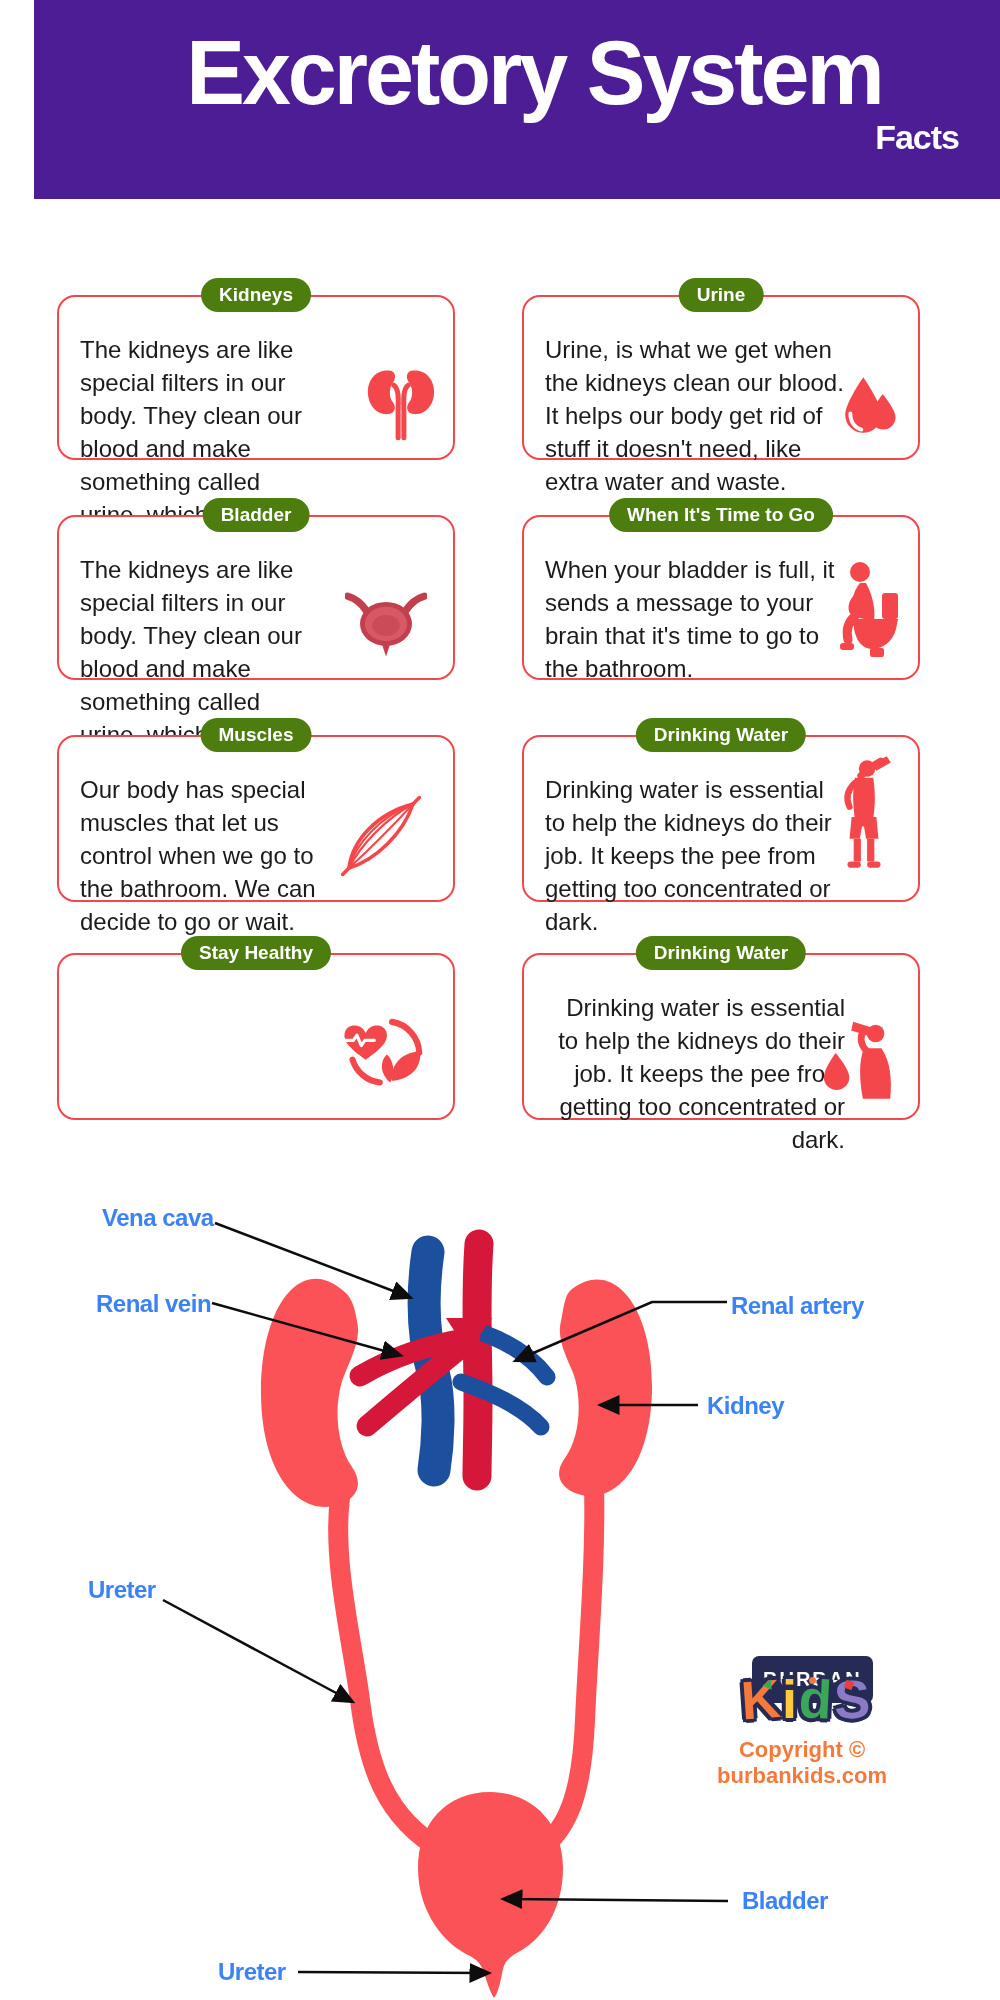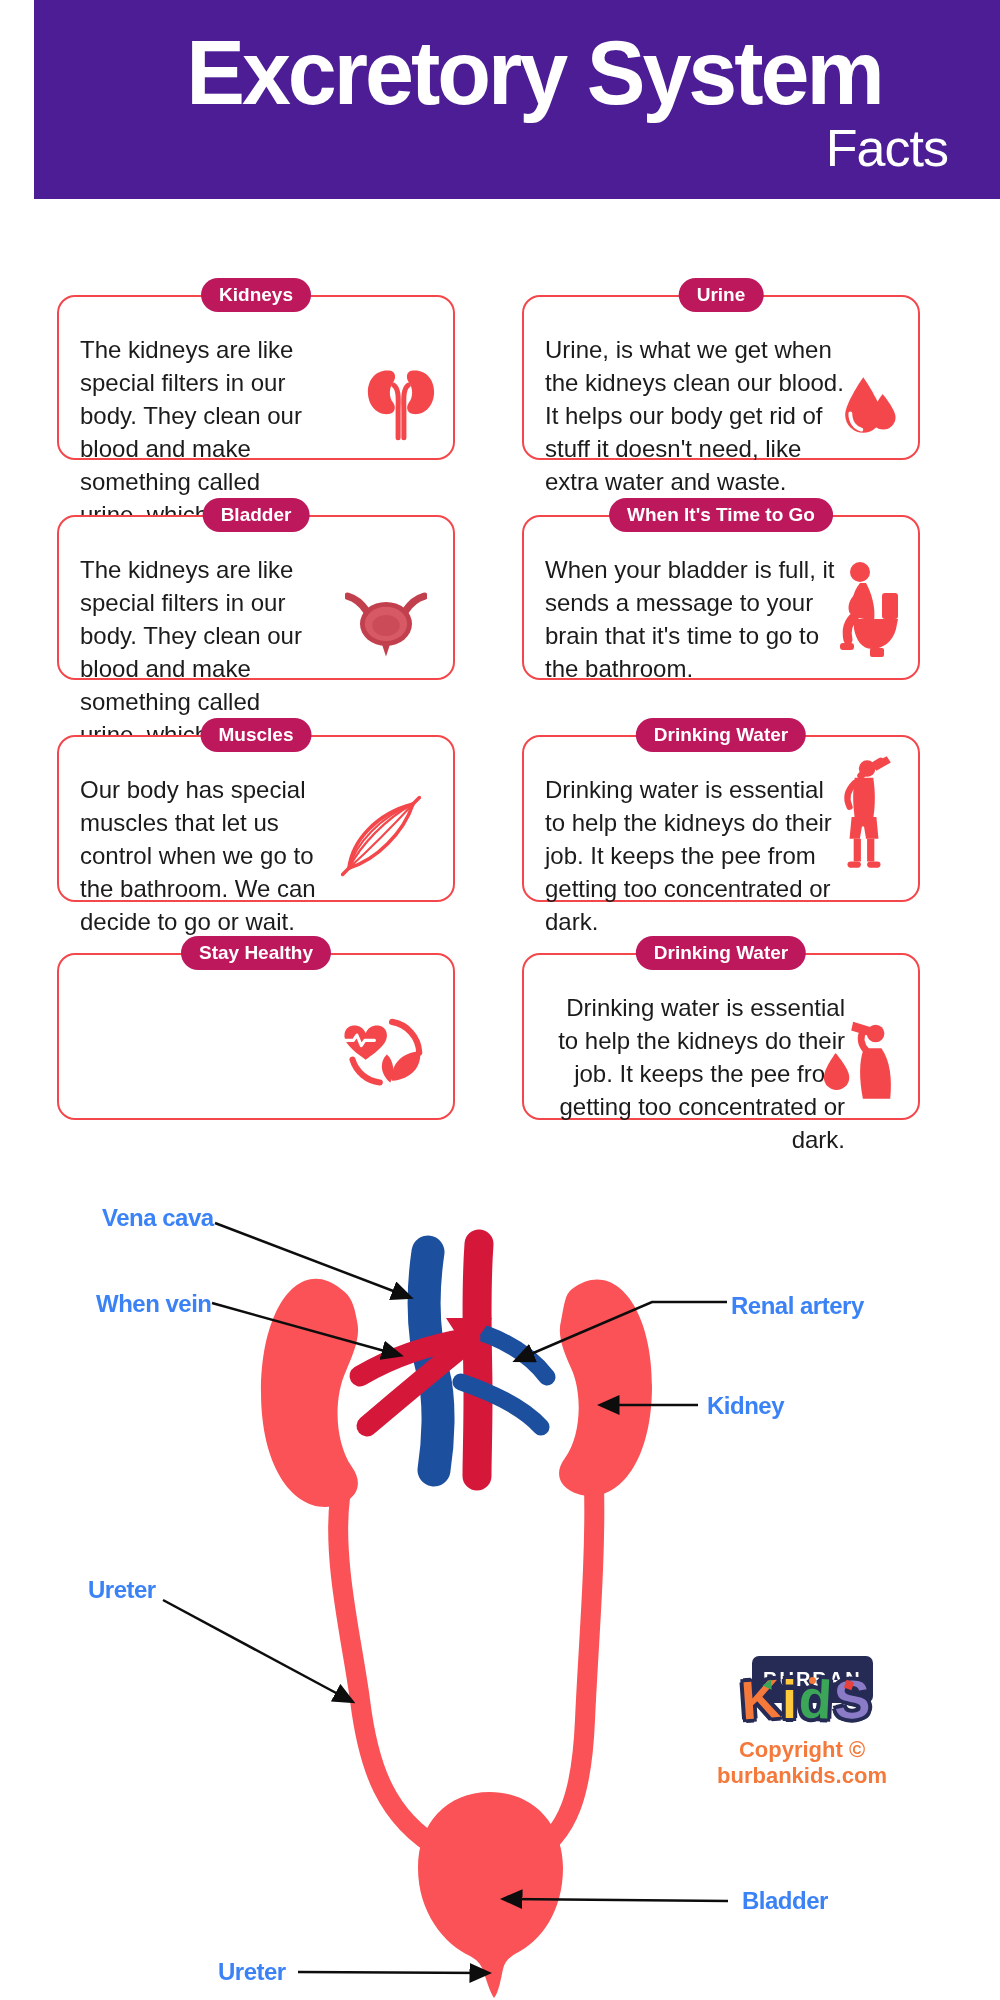--- a/index.html
+++ b/index.html
@@ -8,31 +8,31 @@
     font-family:"Liberation Sans",sans-serif;overflow:hidden;
   }
   
   .header{position:absolute;left:0;top:0;width:1000px;height:199px;background:#4c1d95;margin-left:34px;}
   .header .title{
     position:absolute;left:0;top:22px;width:1000px;text-align:center;
     color:#fff;font-size:88px;font-weight:800;letter-spacing:-3px;
     transform:scaleY(1.04);
   }
   .header .subtitle{
-    position:absolute;right:86px;top:118px;color:#fff;
-    font-size:52px;font-weight:400;letter-spacing:-1px;
+    position:absolute;right:75px;top:118px;color:#fff;
+    font-size:34px;font-weight:700;letter-spacing:-1px;
   }
   
   .card{
     position:absolute;width:398px;background:#fff;
     border:2px solid #F4474B;border-radius:18px;box-sizing:border-box;
   }
   .card .badge{
     position:absolute;top:-19px;left:50%;transform:translateX(-50%);
-    background:#be185d;color:#fff;font-size:19px;font-weight:600;
+    background:#4d7c0f;color:#fff;font-size:19px;font-weight:600;
     padding:6px 18px;border-radius:17px;white-space:nowrap;
   }
   .card .cardtext{
     position:absolute;left:21px;top:36px;
     font-size:24px;line-height:33px;color:#1b1b1b;
   }
   .card .icon{position:absolute;}
   .c-l{left:57px;}
   .c-r{left:522px;}
   .row1{top:295px;height:165px;}
@@ -241,21 +241,21 @@
   <line x1="215" y1="1223" x2="409" y2="1297" stroke="#0d0d0d" stroke-width="2.5" marker-end="url(#ah)"></line>
   <line x1="212" y1="1303" x2="399" y2="1355" stroke="#0d0d0d" stroke-width="2.5" marker-end="url(#ah)"></line>
   <polyline points="727,1302 652,1302 517,1360" stroke="#0d0d0d" stroke-width="2.5" fill="none" marker-end="url(#ah)"></polyline>
   <line x1="698" y1="1405" x2="602" y2="1405" stroke="#0d0d0d" stroke-width="2.5" marker-end="url(#ah)"></line>
   <line x1="163" y1="1600" x2="351" y2="1701" stroke="#0d0d0d" stroke-width="2.5" marker-end="url(#ah)"></line>
   <line x1="728" y1="1901" x2="505" y2="1899" stroke="#0d0d0d" stroke-width="2.5" marker-end="url(#ah)"></line>
   <line x1="298" y1="1972" x2="487" y2="1973" stroke="#0d0d0d" stroke-width="2.5" marker-end="url(#ah)"></line>
 </svg>
 
 <div class="dlabel" style="left:102px;top:1204px">Vena cava</div>
-<div class="dlabel" style="left:96px;top:1290px">When vein</div>
+<div class="dlabel" style="left:96px;top:1290px">Renal vein</div>
 <div class="dlabel" style="left:731px;top:1292px">Renal artery</div>
 <div class="dlabel" style="left:707px;top:1392px">Kidney</div>
 <div class="dlabel" style="left:88px;top:1576px">Ureter</div>
 <div class="dlabel" style="left:742px;top:1887px">Bladder</div>
 <div class="dlabel" style="left:218px;top:1958px">Ureter</div>
 
 <div class="brand-top">BURBAN</div>
 <div class="brand-kids"><span class="lk">K</span><span class="li">i</span><span class="ld">d</span><span class="ls">S</span></div>
 <div class="confetti conf-tri"></div>
 <div class="confetti conf-dot"></div>

